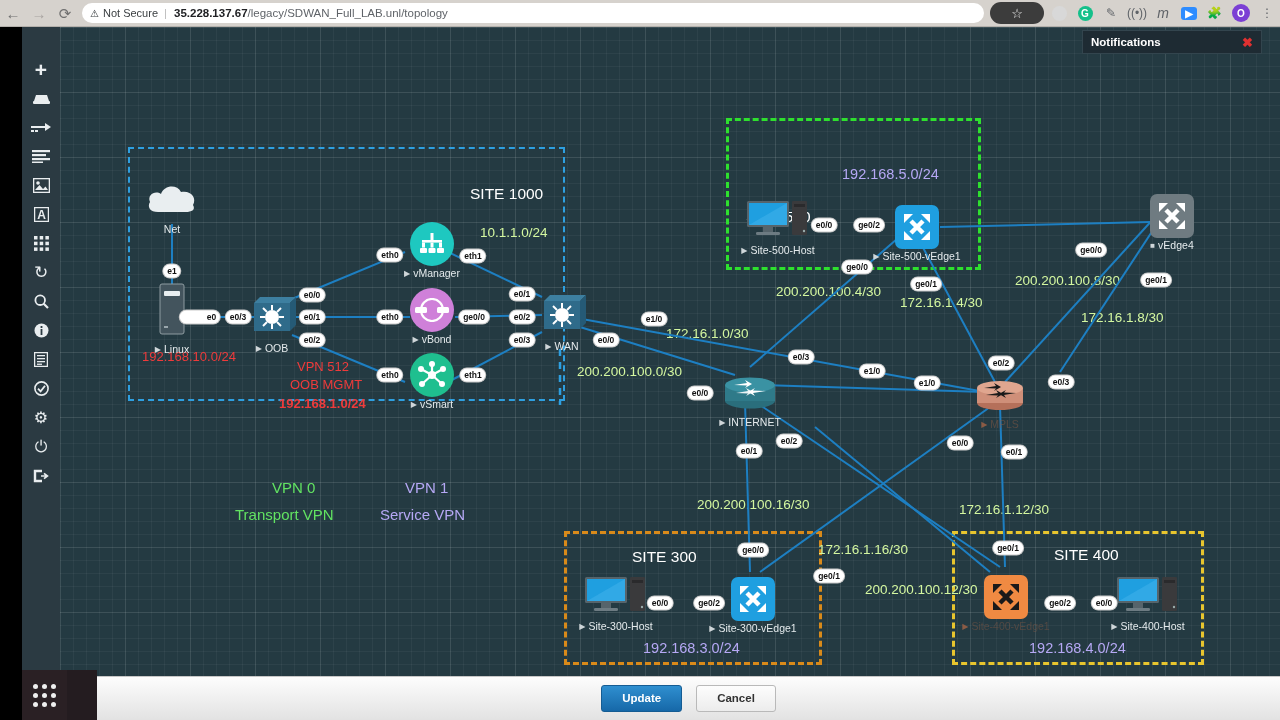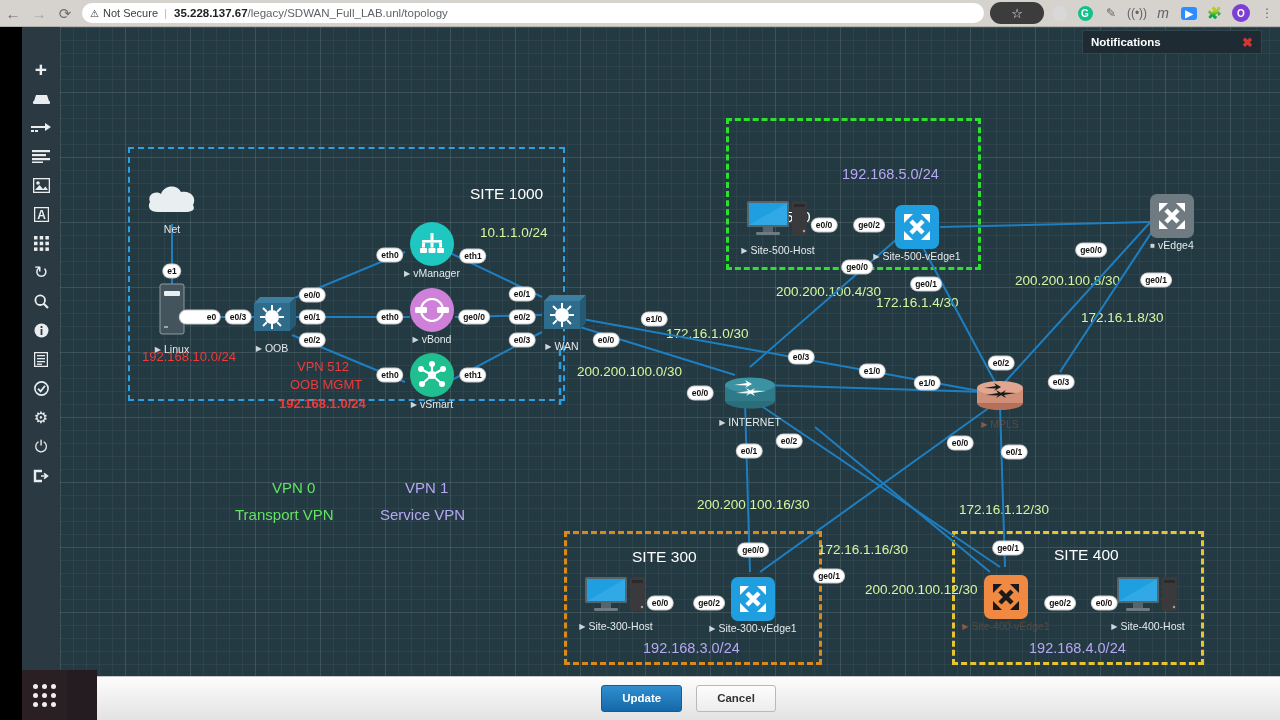--- a/index.html
+++ b/index.html
@@ -539,21 +539,21 @@
             <span>Site-500-vEdge1</span>
           </div>
       </div>
 
       <div class="iface" style="left:764px; top:198px;">e0/0</div>
       <div class="iface" style="left:809px; top:198px;">ge0/2</div>
       <div class="iface" style="left:797px; top:240px;">ge0/0</div>
       <div class="iface" style="left:866px; top:257px;">ge0/1</div>
 
       <div class="subnet-green" style="left:716px; top:257px;">200.200.100.4/30</div>
-      <div class="subnet-green" style="left:816px; top:268px;">172.16.1.4/30</div>
+      <div class="subnet-green" style="left:840px; top:268px;">172.16.1.4/30</div>
 
       <div class="node" style="left:1112px; top:189px;">
         <div class="sq-node grey">
           <svg width="30" height="30" viewBox="0 0 30 30">
               <g fill="#fff">
                 <path d="M2 2 L11 2 L2 11 Z"></path>
                 <path d="M28 2 L28 11 L19 2 Z"></path>
                 <path d="M2 28 L11 28 L2 19 Z"></path>
                 <path d="M28 28 L19 28 L28 19 Z"></path>
                 <path d="M9 9 L21 21 M21 9 L9 21" stroke="#fff" stroke-width="4.5"></path>

